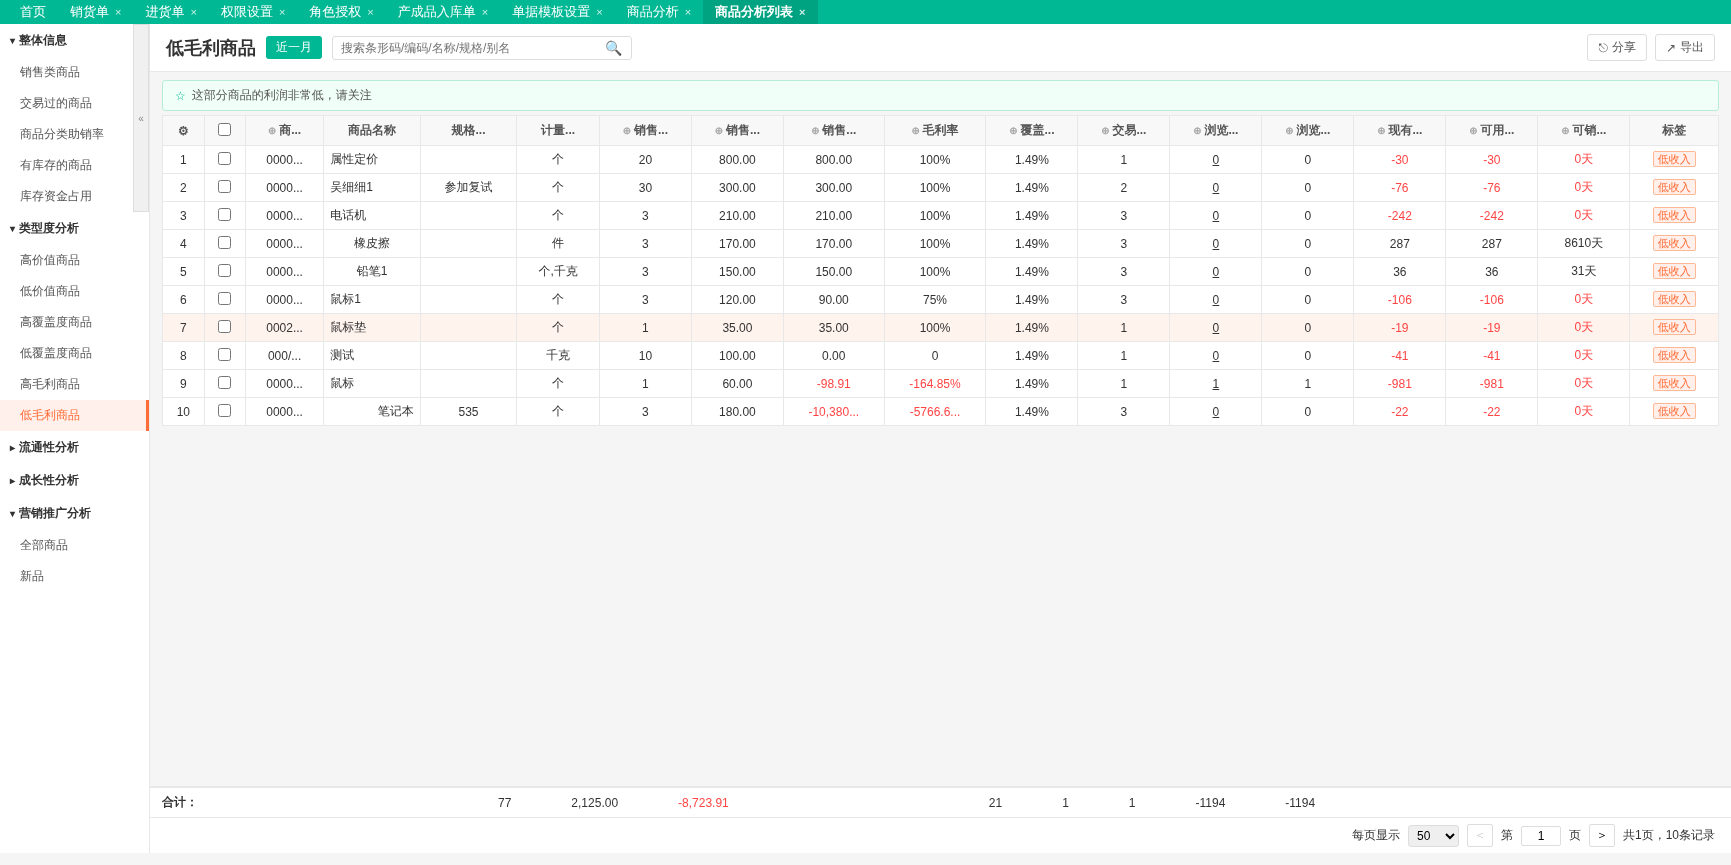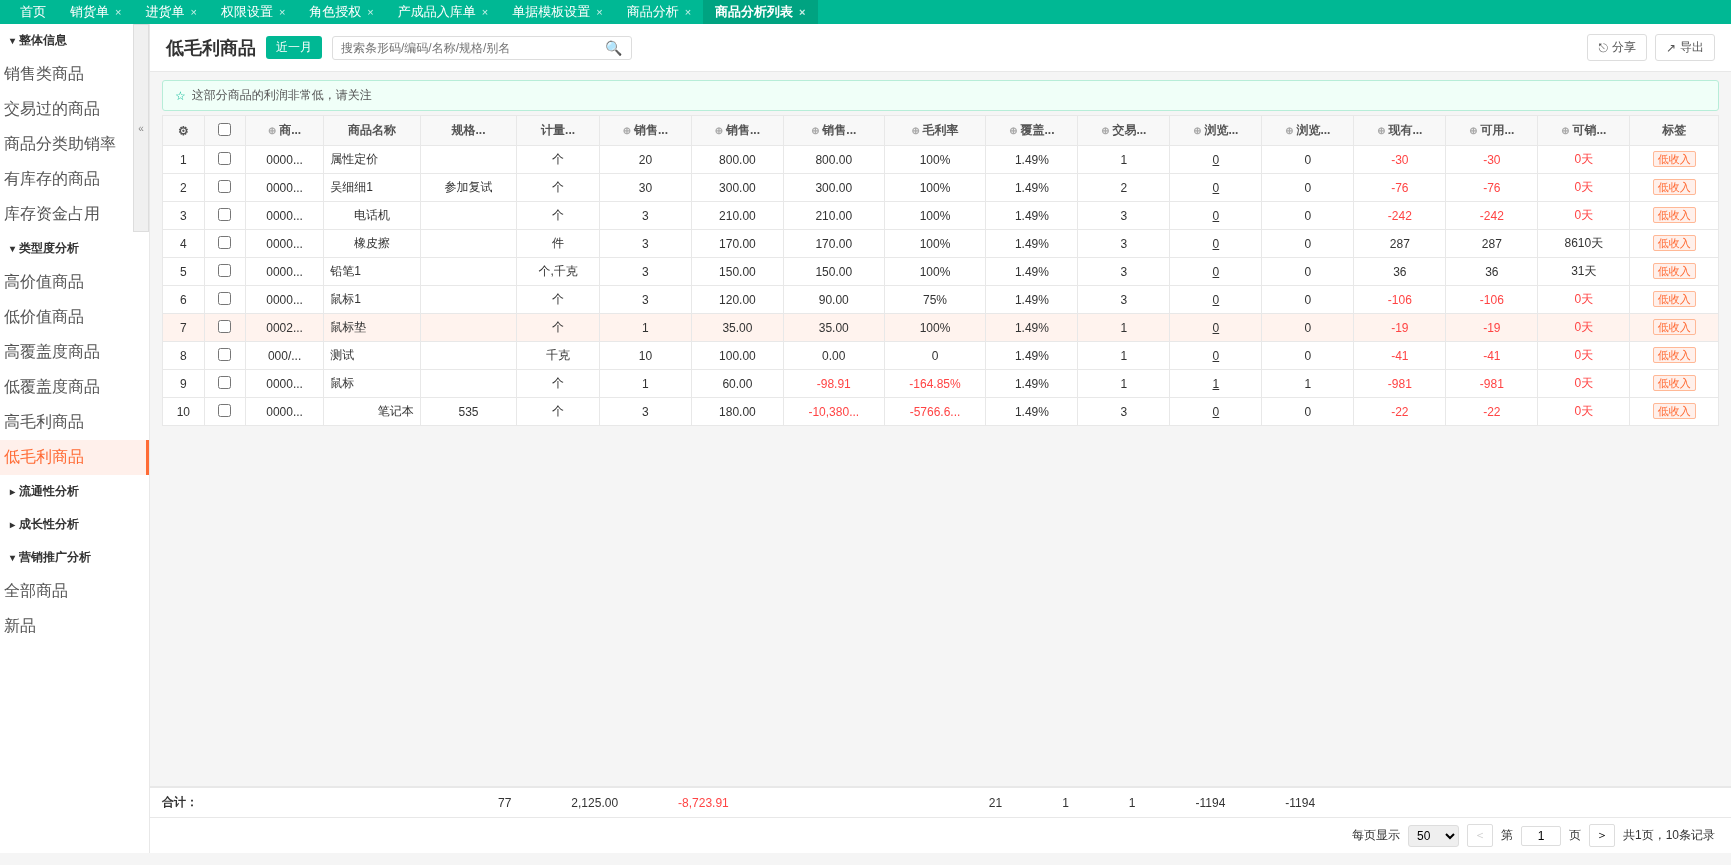--- a/index.html
+++ b/index.html
@@ -45,22 +45,22 @@
       display: flex;
       align-items: center;
       padding: 8px 10px;
       font-size: 12px;
       color: #333;
       cursor: pointer;
       font-weight: bold;
     }
     .sidebar-group-header .arrow { margin-right: 4px; font-size: 10px; }
     .sidebar-item {
-      padding: 7px 10px 7px 4px;
-      font-size: 16px;
+      padding: 7px 10px 7px 20px;
+      font-size: 12px;
       color: #555;
       cursor: pointer;
       white-space: nowrap;
     }
     .sidebar-item.active { background: #fff0eb; color: #ff6b35; border-right: 3px solid #ff6b35; }
 
     
     .content {
       flex: 1;
       display: flex;
@@ -431,21 +431,21 @@
       <td>0</td>
       <td class="red-text">-76</td>
       <td class="red-text">-76</td>
       <td class="red-text">0天</td>
       <td><span class="tag-badge">低收入</span></td>
     </tr>
             <tr>
       <td>3</td>
       <td><input type="checkbox" style=""></td>
       <td>0000...</td>
-      <td style="text-align:center;">电话机</td>
+      <td style="text-align:left;">电话机</td>
       <td></td>
       <td>个</td>
       <td>3</td>
       <td>210.00</td>
       <td class="">210.00</td>
       <td class="">100%</td>
       <td>1.49%</td>
       <td>3</td>
       <td><span class="underline-link">0</span></td>
       <td>0</td>
@@ -471,21 +471,21 @@
       <td>0</td>
       <td class="">287</td>
       <td class="">287</td>
       <td class="">8610天</td>
       <td><span class="tag-badge">低收入</span></td>
     </tr>
             <tr>
       <td>5</td>
       <td><input type="checkbox" style=""></td>
       <td>0000...</td>
-      <td style="text-align:left;">铅笔1</td>
+      <td style="text-align:center;">铅笔1</td>
       <td></td>
       <td>个,千克</td>
       <td>3</td>
       <td>150.00</td>
       <td class="">150.00</td>
       <td class="">100%</td>
       <td>1.49%</td>
       <td>3</td>
       <td><span class="underline-link">0</span></td>
       <td>0</td>

